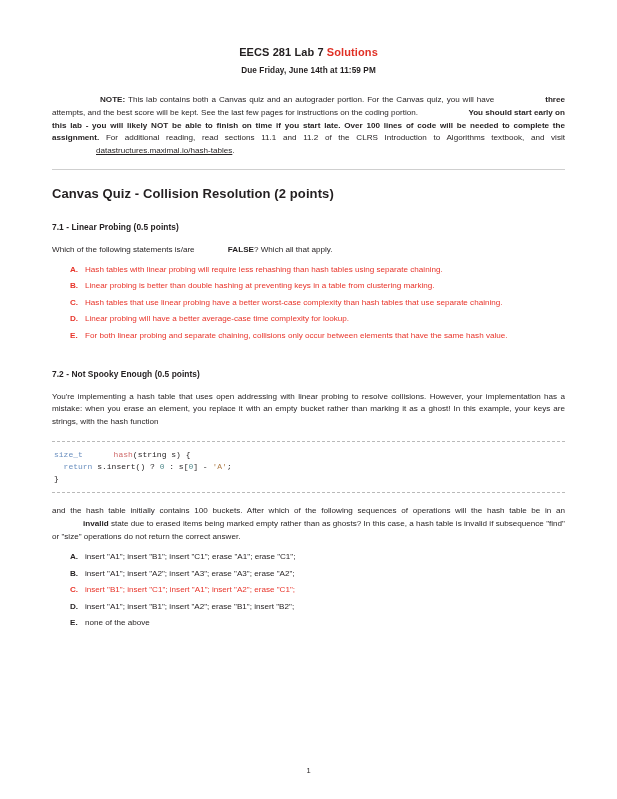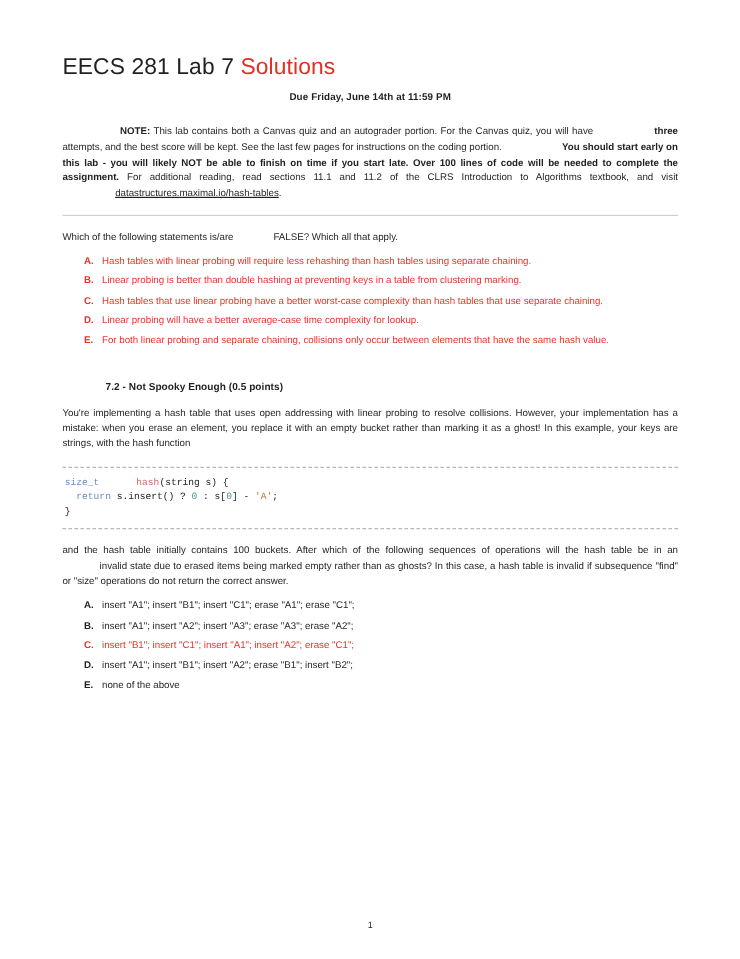--- a/index.html
+++ b/index.html
@@ -16,22 +16,23 @@
     overflow: hidden;
   }
   .page {
     width: 617px;
     height: 799px;
     box-sizing: border-box;
     padding: 40px 52px 0 52px;
     position: relative;
   }
   .title {
-    font-size: 19px;
-    font-weight: normal;
+    text-align: center;
+    font-size: 11px;
+    font-weight: bold;
     letter-spacing: 0.1px;
     margin: 6px 0 0 0;
   }
   .title .accent {
     color: #e03025;
   }
   .subtitle {
     text-align: center;
     font-size: 8.2px;
     font-weight: bold;
@@ -66,21 +67,21 @@
     font-weight: bold;
     margin: 21px 0 0 0;
     letter-spacing: 0.05px;
   }
   p.body {
     font-size: 8.1px;
     line-height: 1.6;
     margin: 12px 0 0 0;
     text-align: justify;
   }
-  p.body b { font-weight: normal; padding-left: 31px; }
+  p.body b { font-weight: bold; padding-left: 31px; }
   ol.choices {
     list-style: none;
     margin: 7px 0 0 0;
     padding: 0 0 0 18px;
     font-size: 8.1px;
     line-height: 1.55;
   }
   ol.choices li {
     display: flex;
     margin-top: 4px;
@@ -125,21 +126,23 @@
 <div class="page">
 
   <h1 class="title"><span>EECS 281 Lab 7 </span><span class="accent">Solutions</span></h1>
 
   <div class="subtitle">Due Friday, June 14th at 11:59 PM</div>
 
   <p class="note"><b>NOTE:</b><span> This lab contains both a Canvas quiz and an autograder portion. For the Canvas quiz, you will have </span><b>three</b><span> attempts, and the best score will be kept. See the last few pages for instructions on the coding portion. </span><b>You should start early on this lab - you will likely NOT be able to finish on time if you start late. Over 100 lines of code will be needed to complete the assignment.</b><span> For additional reading, read sections 11.1 and 11.2 of the CLRS Introduction to Algorithms textbook, and visit </span><a href="#">datastructures.maximal.io/hash-tables</a><span>.</span></p>
 
   <hr class="hr">
 
-
+  <h2 class="section">Canvas Quiz - Collision Resolution (2 points)</h2>
+
+  <h3 class="subsection">7.1 - Linear Probing (0.5 points)</h3>
 
   <p class="body"><span>Which of the following statements is/are </span><b>FALSE</b><span>? Which all that apply.</span></p>
 
   <ol class="choices">
     <li>
         <span class="lbl red">A.</span>
         <span class="txt red">Hash tables with linear probing will require less rehashing than hash tables using separate chaining.</span>
       </li>
     <li>
         <span class="lbl red">B.</span>
@@ -152,21 +155,21 @@
     <li>
         <span class="lbl red">D.</span>
         <span class="txt red">Linear probing will have a better average-case time complexity for lookup.</span>
       </li>
     <li>
         <span class="lbl red">E.</span>
         <span class="txt red">For both linear probing and separate chaining, collisions only occur between elements that have the same hash value.</span>
       </li>
   </ol>
 
-  <h3 class="subsection" style="margin-top:26px;margin-left:36px;">7.2 - Not Spooky Enough (0.5 points)</h3>
+  <h3 class="subsection" style="margin-top:26px;">7.2 - Not Spooky Enough (0.5 points)</h3>
 
   <p class="body">You're implementing a hash table that uses open addressing with linear probing to resolve collisions. However, your implementation has a mistake: when you erase an element, you replace it with an empty bucket rather than marking it as a ghost! In this example, your keys are strings, with the hash function</p>
 
   <div class="code-block"><span class="kw">size_t</span><span class="fn"> hash</span><span>(string s) {</span>
 <span class="kw">  return</span><span> s.insert() ? </span><span class="num">0</span><span> : s[</span><span class="num">0</span><span>] - </span><span class="str">'A'</span><span>;</span>
 <span>}</span></div>
 
   <p class="body"><span>and the hash table initially contains 100 buckets. After which of the following sequences of operations will the hash table be in an </span><b>invalid</b><span> state due to erased items being marked empty rather than as ghosts? In this case, a hash table is invalid if subsequence "find" or "size" operations do not return the correct answer.</span></p>
 
   <ol class="choices">

